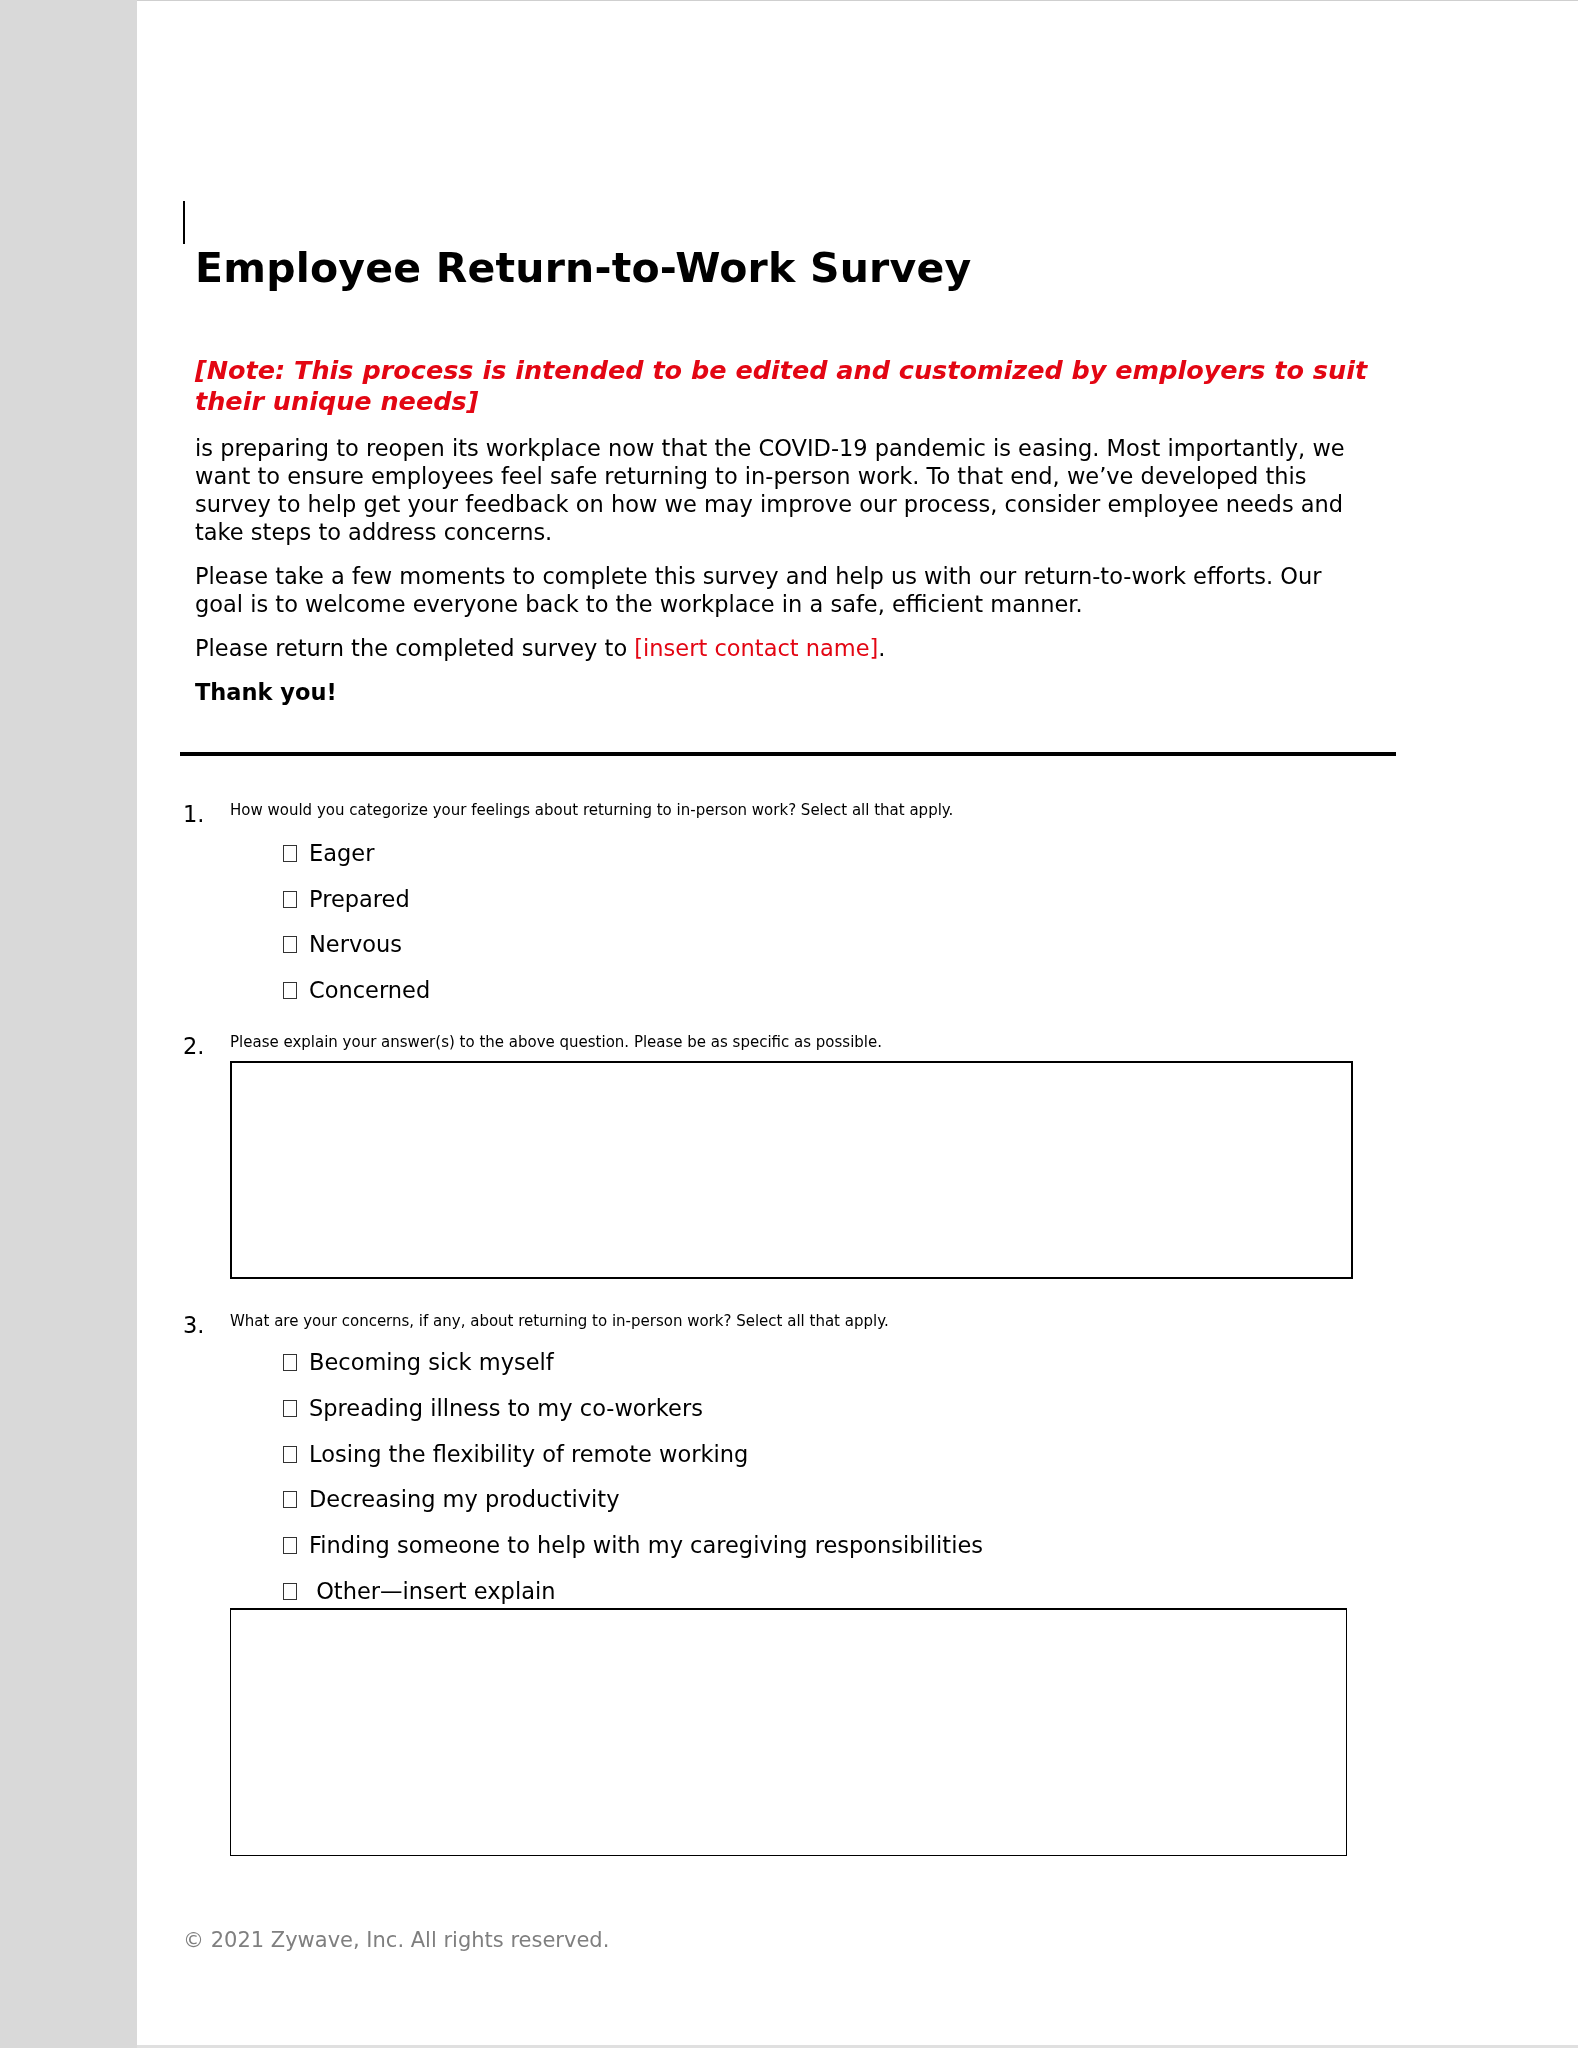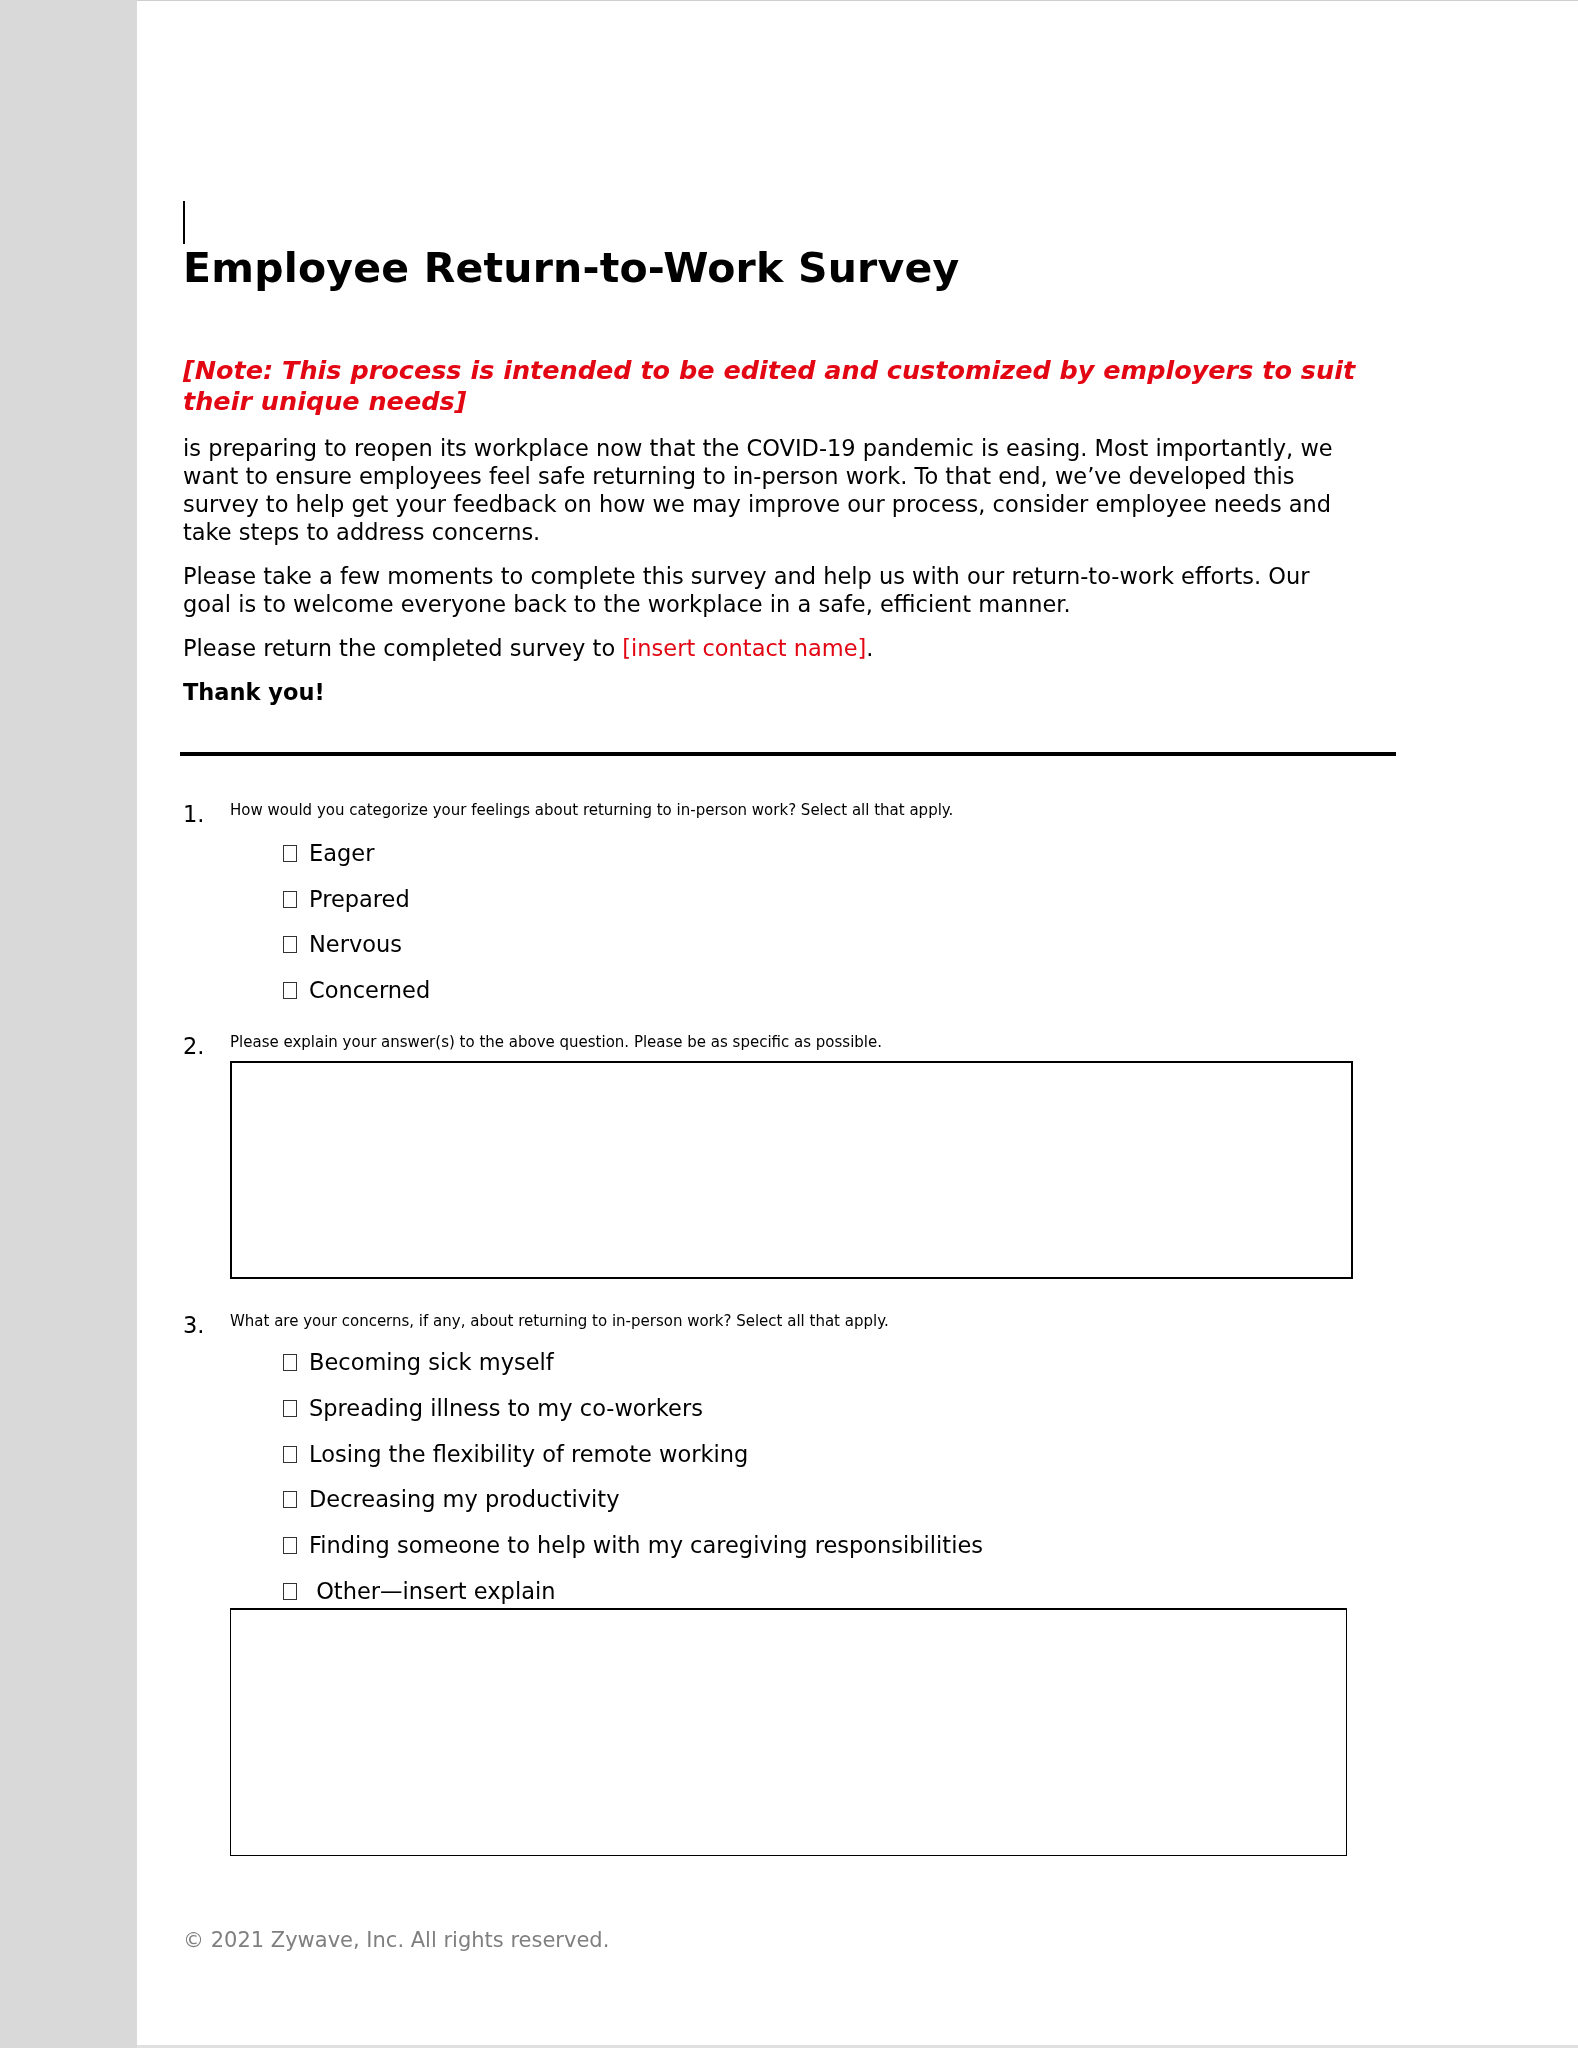--- a/index.html
+++ b/index.html
@@ -2,21 +2,21 @@
 <html><head>
 <meta charset="utf-8">
 <style>
   html, body { margin:0; padding:0; }
   body { width:1578px; height:2048px; position:relative; background:#ffffff; overflow:hidden;
          font-family:"DejaVu Sans", sans-serif; color:#000; }
   .sidebar { position:absolute; left:0; top:0; width:137px; height:2048px; background:#d9d9d9; }
   .topline { position:absolute; left:137px; top:0; width:1441px; height:1px; background:#cfcfcf; }
   .bottomline { position:absolute; left:137px; top:2045px; width:1441px; height:3px; background:#e0e0e0; }
   .cursor { position:absolute; left:183px; top:201px; width:2px; height:43px; background:#000; }
-  .abs { position:absolute; white-space:nowrap; }
+  .abs { position:absolute; white-space:nowrap;margin-left:12px; }
   .title { left:183px; top:244px; font-size:41px; font-weight:bold; letter-spacing:0.2px; }
   .note { left:183px; font-size:25.5px; font-weight:bold; font-style:italic; color:#e30613; }
   .body { left:183px; font-size:22.5px; line-height:28px; }
   .red { color:#e30613; }
   .bold { font-weight:bold; }
   .rule { position:absolute; left:180px; top:752px; width:1216px; height:4px; background:#000; }
   .qnum { position:absolute; left:183px; font-size:22.5px; }
   .qtext { position:absolute; left:230px; font-size:15px; white-space:nowrap; }
   .opt { position:absolute; left:283px; font-size:22.5px; white-space:nowrap; display:flex; align-items:center; }
   .cb { display:inline-block; width:14px; height:17px; border:1.5px solid #333; box-sizing:border-box; margin-right:12px; cursor:pointer; }

